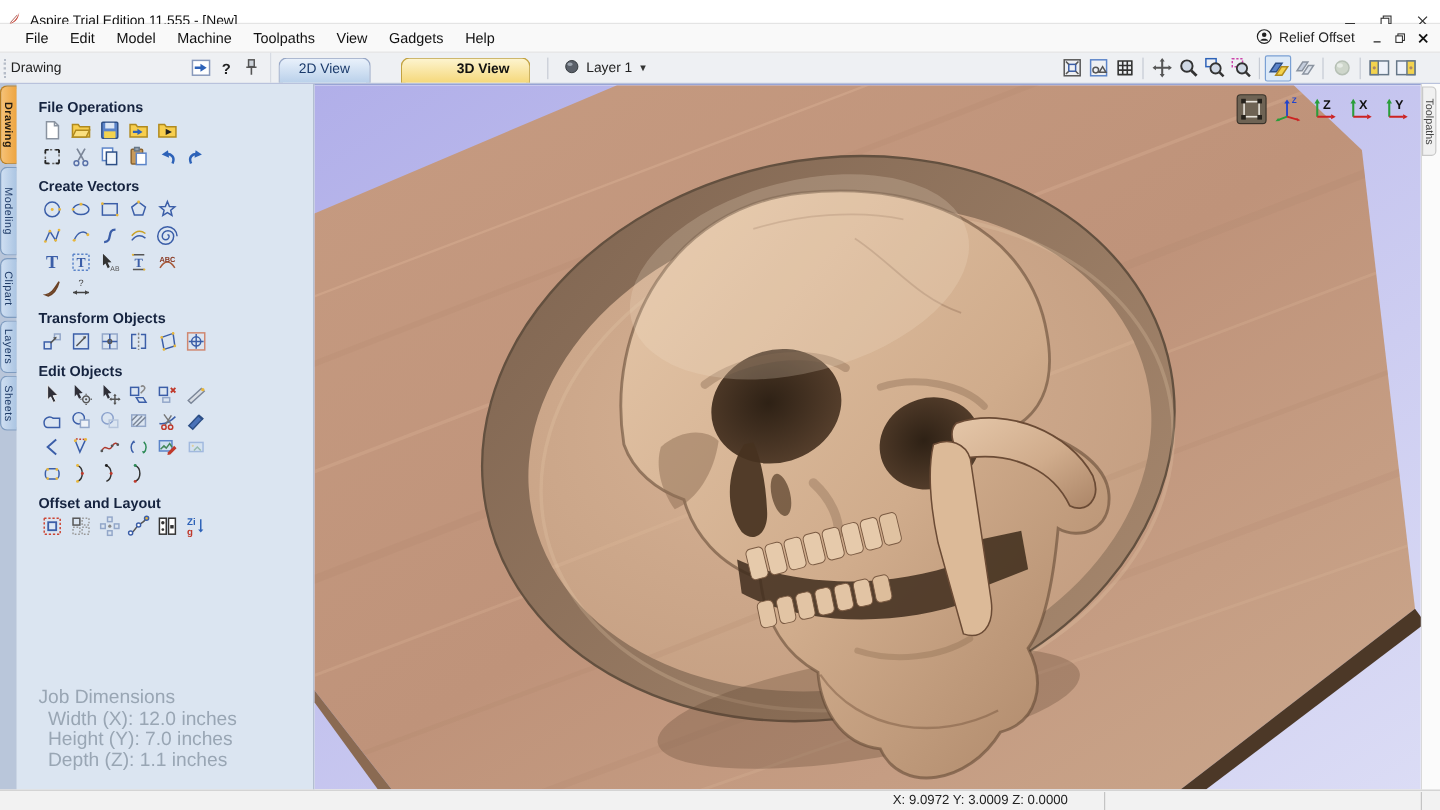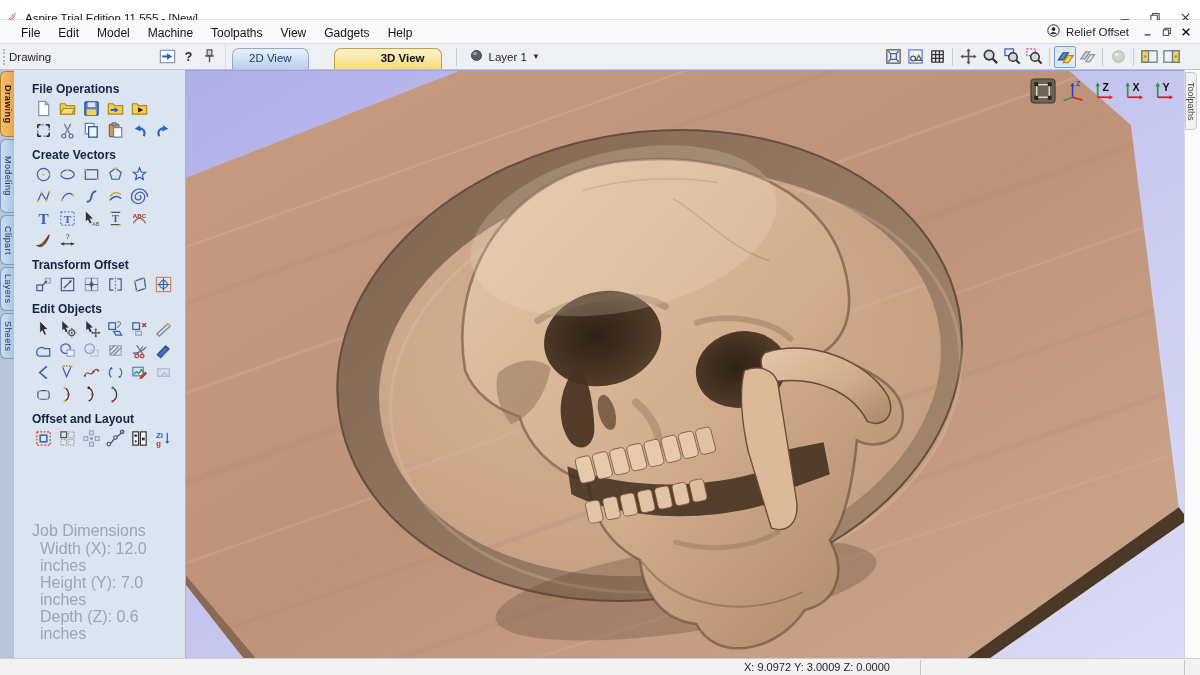--- a/index.html
+++ b/index.html
@@ -38,21 +38,21 @@
   .tbtn { width:22px; height:22px; border:none; background:transparent; padding:1px; border-radius:2px; }
   .tbtn.hl { border:1px solid #7aa0d4; background:#dce9f7; }
   .tbtn.dim { opacity:.55; }
 
   
   .main { flex:1; display:flex; position:relative; min-height:0; }
   .vtabs { width:14px; background:#b9c6da; display:flex; flex-direction:column; padding-top:0; }
   .vtab { writing-mode:vertical-rl; font-size:9px; color:#1e3a66; background:linear-gradient(90deg,#cfdff2,#aac4e2); border:1px solid #7f9cc0; border-right:none; border-radius:6px 0 0 6px; margin:1px 0; display:flex; align-items:center; justify-content:center; letter-spacing:.4px; }
   .vtab.active { background:linear-gradient(90deg,#f6c277,#eda43f); border-color:#b97f23; color:#201a10; font-weight:bold; }
 
-  .toolpanel { width:172px; background:#dbe5f1; position:relative; padding:5px 0 16px 0; border-right:1px solid #aab6c8; }
+  .toolpanel { width:248px; background:#dbe5f1; position:relative; padding:5px 0 16px 0; border-right:1px solid #aab6c8; }
   .section h3 { font-size:12px; font-weight:bold; color:#15233f; margin:7px 0 2px 18px; }
   .icon-row { display:flex; gap:3px; padding-left:19px; margin-bottom:1px; }
   .tool-icon { width:21px; height:21px; border:none; background:transparent; padding:1px; }
   .jobdims { position:absolute; left:18px; bottom:16px; font-size:16px; color:#99a6b4; line-height:17px; }
   .jobdims .jd-title { margin-bottom:1px; }
   .jobdims .jd-line { padding-left:8px; }
 
   .viewport { flex:1; position:relative; border-top:1px solid #98a4d4; min-width:0; }
   .viewport svg.scene { display:block; width:100%; height:100%; }
   .view-controls { position:absolute; top:7px; right:8px; display:flex; gap:3px; align-items:center; }
@@ -453,21 +453,21 @@
               <button class="tool-icon"><svg viewBox="0 0 20 20" width="19" height="19">
                   <g fill="none" stroke="#3b5ea8" stroke-width="1.3">
                     <text x="10" y="8" font-size="8" fill="#444" stroke="none" text-anchor="middle" font-family="Liberation Sans,sans-serif">?</text>
                     <path d="M3 13.5h14" stroke="#444"></path>
                     <path d="M3 13.5l3.5-2v4zM17 13.5l-3.5-2v4z" fill="#444" stroke="none"></path>
                   </g>
                 </svg></button>
             </div>
           </div>
           <div class="section">
-     <h3>Transform Offset</h3>
+     <h3>Transform Objects</h3>
             <div class="icon-row">
               <button class="tool-icon"><svg viewBox="0 0 20 20" width="19" height="19">
                   <g fill="none" stroke="#3b5ea8" stroke-width="1.3">
                     <rect x="3" y="10.5" width="6" height="6"></rect>
                     <rect x="12" y="3.5" width="5" height="5" stroke="#93a7c9"></rect>
                     <path d="M8.5 11.5l5-5" stroke="#555"></path>
                     <path d="M14 6l-3.2.6 1.8 2z" fill="#555" stroke="none"></path>
                   </g>
                 </svg></button>
               <button class="tool-icon"><svg viewBox="0 0 20 20" width="19" height="19">
@@ -726,21 +726,21 @@
                   </g>
                 </svg></button>
             </div>
           </div>
         </div>
       <div class="jobdims">
         <div class="jd-title">Job Dimensions</div>
         <div id="jd-lines">
             <div class="jd-line">Width (X): 12.0 inches</div>
             <div class="jd-line">Height (Y): 7.0 inches</div>
-            <div class="jd-line">Depth (Z): 0.6 inches</div>
+            <div class="jd-line">Depth (Z): 1.1 inches</div>
           </div>
       </div>
     </div>
 
     <div class="viewport">
       <svg class="scene" viewBox="0 0 958 588" preserveAspectRatio="none">
         <defs>
           <linearGradient id="sky" x1="0" y1="0" x2="1" y2="1">
             <stop offset="0" stop-color="#b1afe9"></stop>
               <stop offset="1" stop-color="#dbdcf5"></stop>

